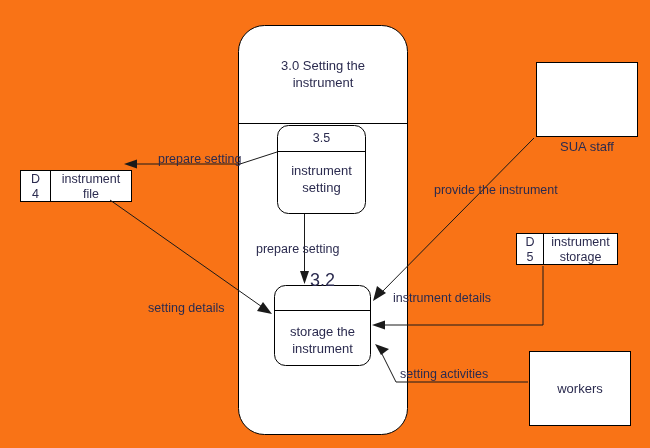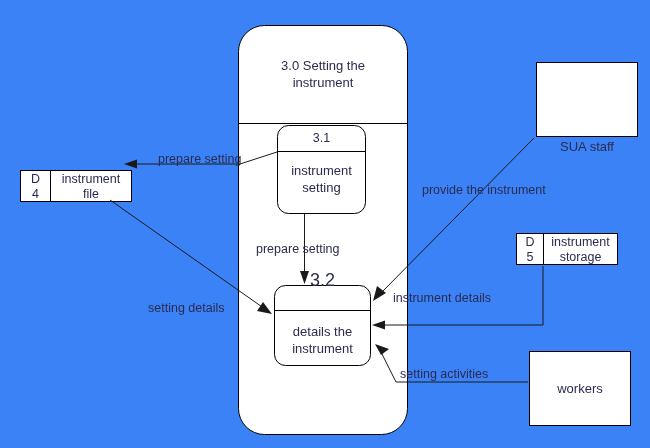--- a/index.html
+++ b/index.html
@@ -4,21 +4,21 @@
 <style>
   html, body {
     margin: 0;
     padding: 0;
     background: #ffffff;
   }
   #canvas {
     position: relative;
     width: 650px;
     height: 448px;
-    background: #3b82f6;
+    background: #f97316;
     font-family: "Liberation Sans", sans-serif;
     overflow: hidden;
   }
   svg#diagram {
     position: absolute;
     left: 0;
     top: 0;
     width: 650px;
     height: 448px;
   }
@@ -120,29 +120,29 @@
     <path d="M 528 382 L 396 382 L 380 350" class="flow-line"></path>
     <polygon points="375,344 389,349 381,355" class="arrow-head"></polygon>
 
   </svg>
 
   <div class="lbl proc-title" style="left:250px; top:57px; width:146px;">
     <div>3.0 Setting the</div>
     <div>instrument</div>
   </div>
 
-  <div class="lbl center" style="left:278px; top:130px; width:87px; font-size:12.5px;">3.1</div>
+  <div class="lbl center" style="left:278px; top:130px; width:87px; font-size:12.5px;">3.5</div>
   <div class="lbl proc-title" style="left:278px; top:162px; width:87px;">
     <div>instrument</div>
     <div>setting</div>
   </div>
 
   <div class="lbl center" style="left:275px; top:272px; width:95px; font-size:18px;">3.2</div>
   <div class="lbl proc-title" style="left:275px; top:323px; width:95px;">
-    <div>details the</div>
+    <div>storage the</div>
     <div>instrument</div>
   </div>
 
   <div class="lbl ds-code" style="left:21px; top:172px; width:29px;">
     <div>D</div>
     <div>4</div>
   </div>
   <div class="lbl ds-name" style="left:51px; top:172px; width:80px;">
     <div>instrument</div>
     <div>file</div>
@@ -156,17 +156,17 @@
     <div>instrument</div>
     <div>storage</div>
   </div>
 
   <div class="lbl ent-name" style="left:537px; top:92px; width:100px;margin-top:47px;">SUA staff</div>
   <div class="lbl ent-name" style="left:530px; top:381px; width:100px;">workers</div>
 
   <div class="lbl" style="left:158px; top:151px;">prepare setting</div>
   <div class="lbl" style="left:256px; top:241px;">prepare setting</div>
   <div class="lbl" style="left:148px; top:252px;margin-top:48px;">setting details</div>
-  <div class="lbl" style="left:422px; top:182px;text-align:center;">provide the instrument</div>
+  <div class="lbl" style="left:434px; top:182px;text-align:center;">provide the instrument</div>
   <div class="lbl" style="left:393px; top:290px;">instrument details</div>
   <div class="lbl" style="left:400px; top:366px;text-align:center;">setting activities</div>
 
 </div>
 
 </body></html>

